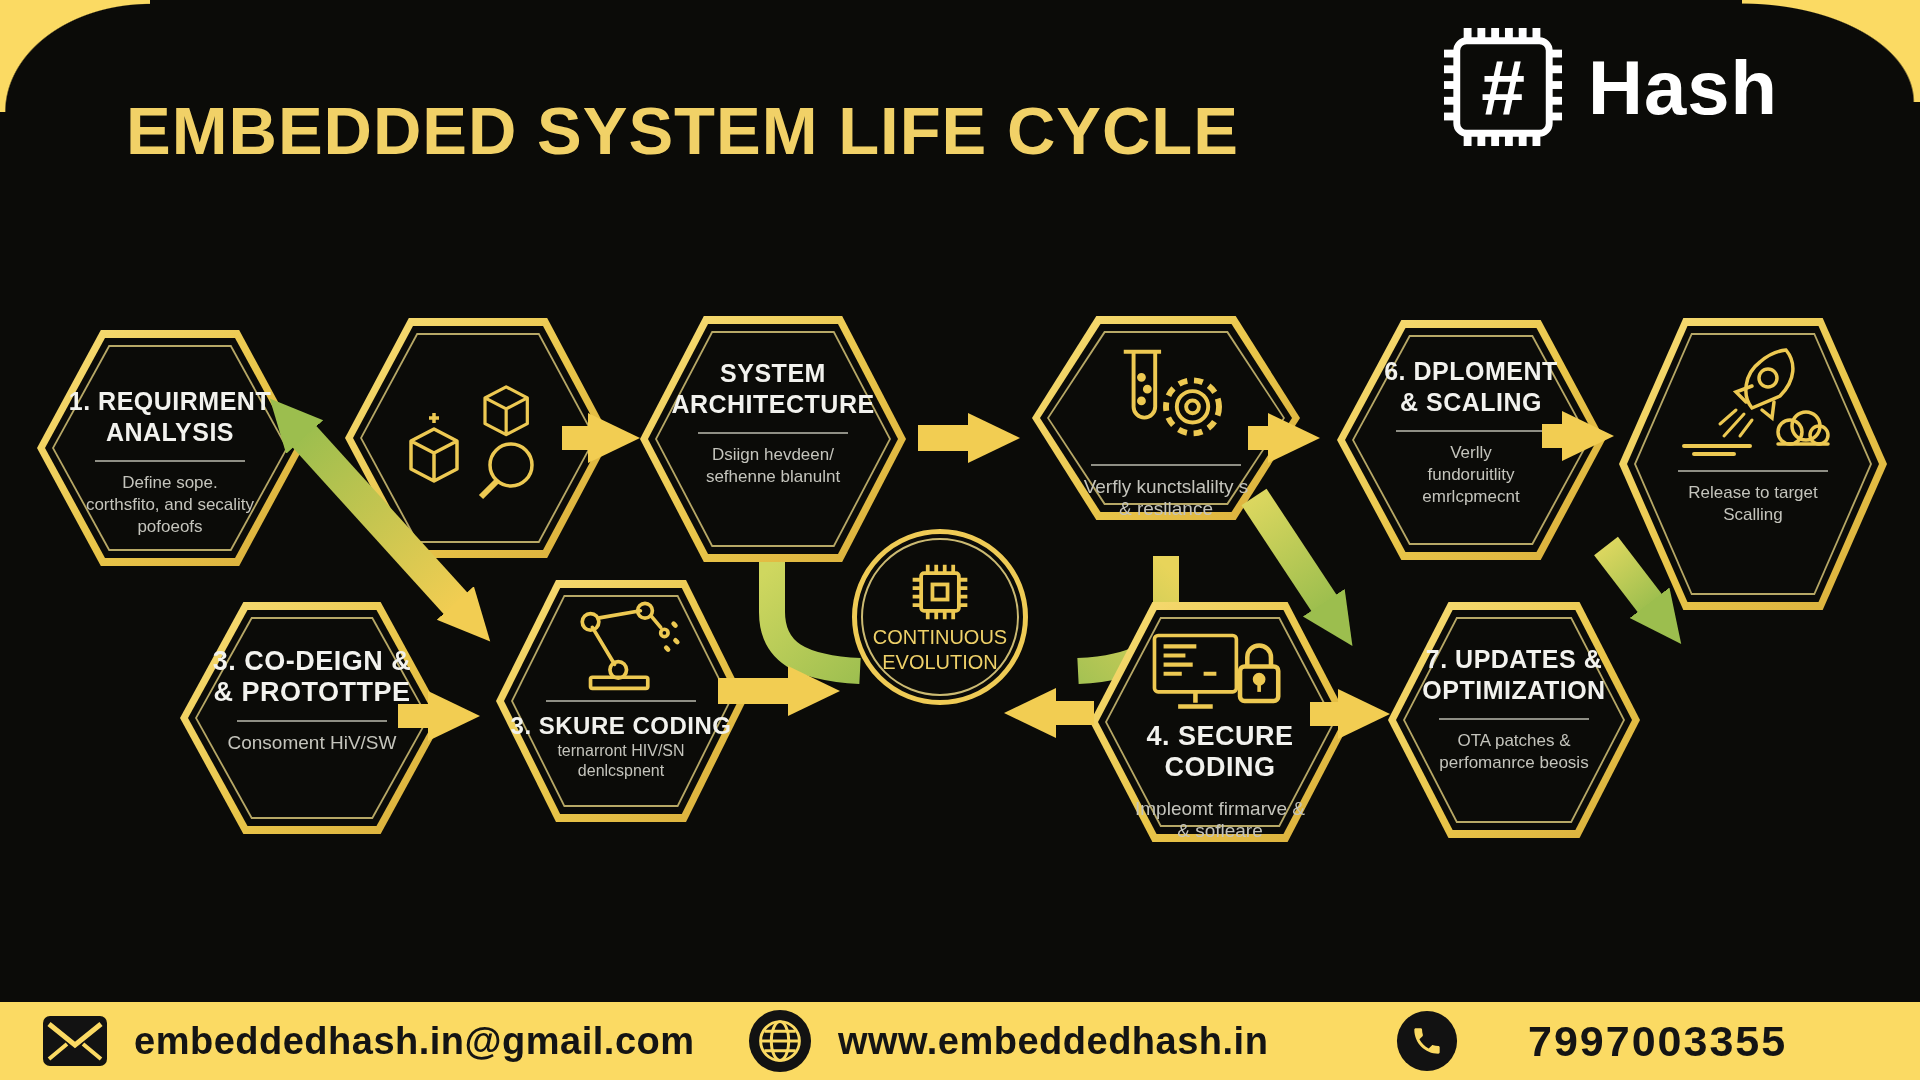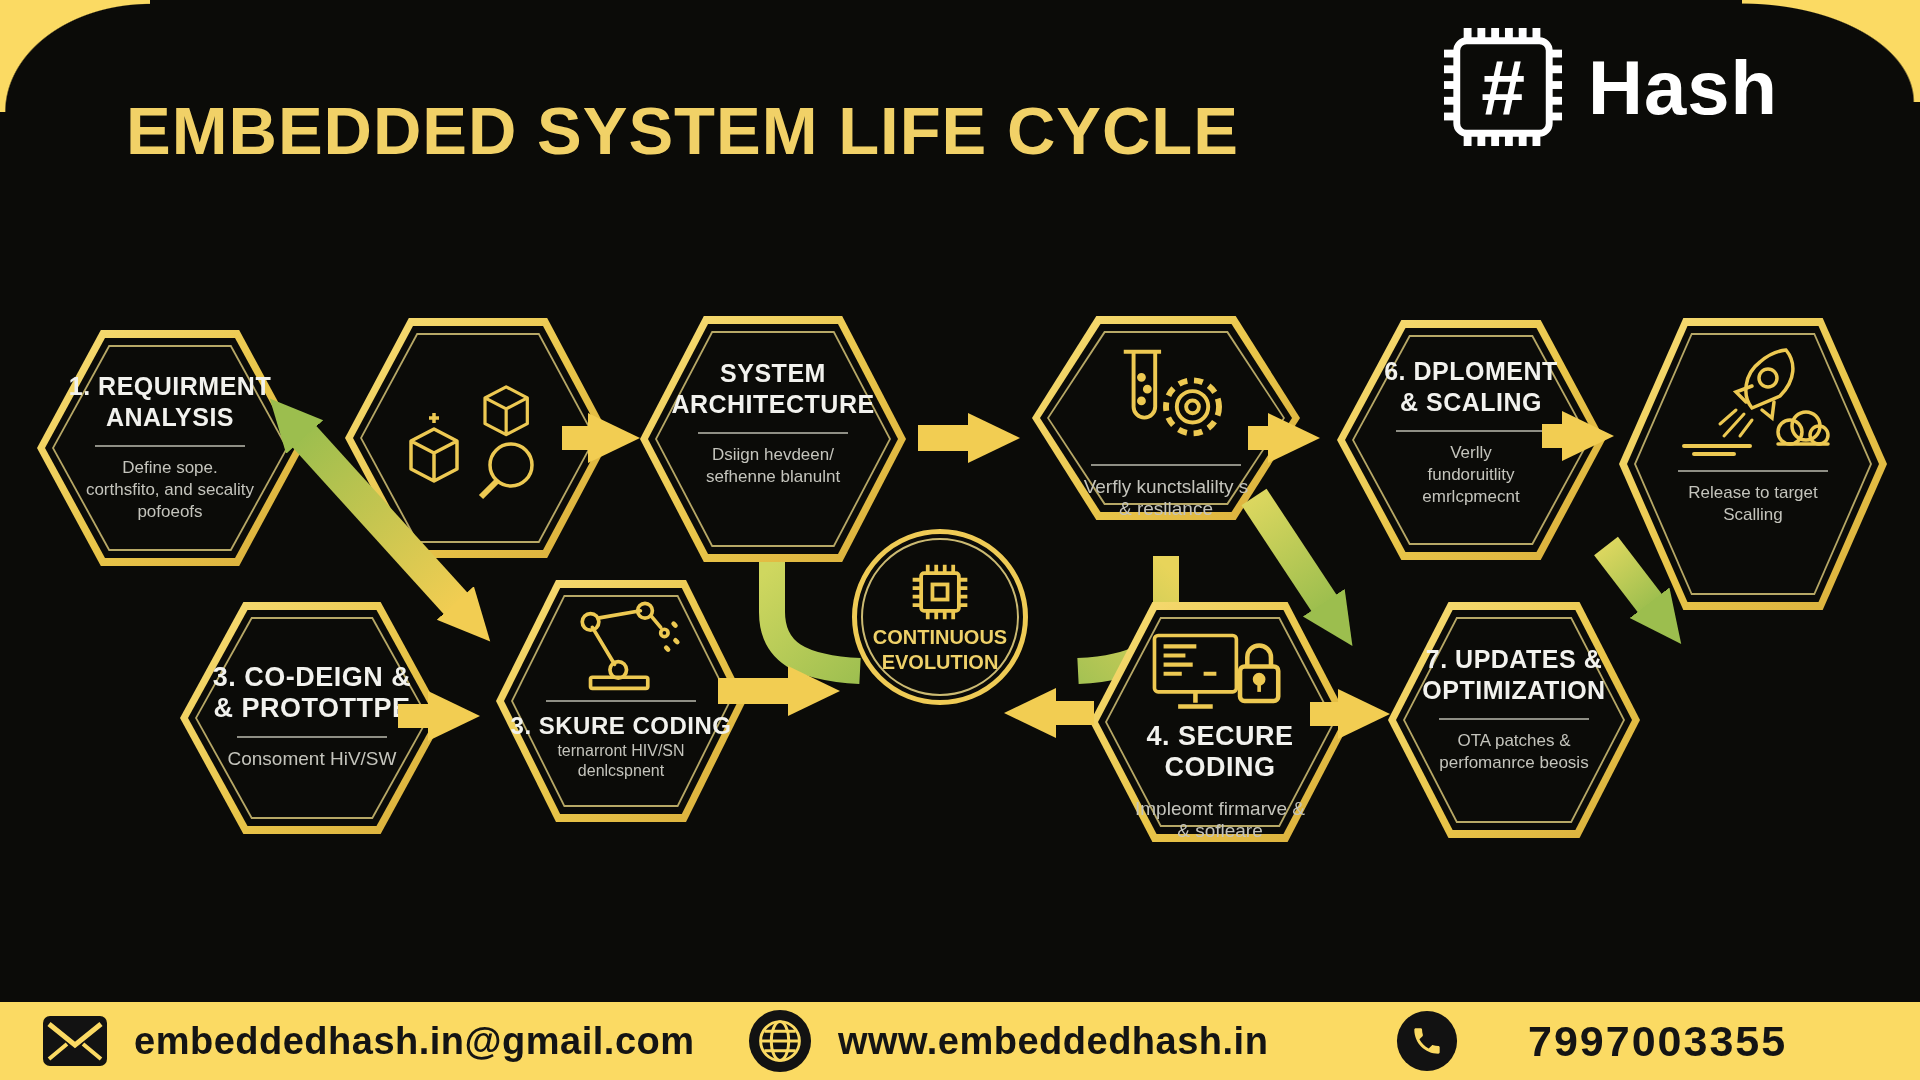--- a/index.html
+++ b/index.html
@@ -23,21 +23,21 @@
   .hx-title{font-size:25px;line-height:31px;font-weight:800;color:#F2F2EE;letter-spacing:.5px;}
   .hx-title.big{font-size:27px;}
   .hx-div{width:150px;height:2px;background:#8F8F85;margin:12px auto 10px;}
   .hx-sub{font-size:17px;line-height:22px;color:#C4C4BC;font-weight:400;}
   .hx-sub.lg{font-size:19px;}
   
   .circle{position:absolute;left:852px;top:529px;width:176px;height:176px;border-radius:50%;
     background:#0B0B08;border:5px solid #EFCB55;z-index:2;display:flex;flex-direction:column;
     align-items:center;justify-content:center;box-sizing:border-box;}
   .circle::before{content:"";position:absolute;inset:4px;border:2px solid #CBBA72;border-radius:50%;}
-  .circle-label{font-size:20px;line-height:25px;font-weight:700;color:#EFD169;text-align:center;z-index:1;}
+  .circle-label{font-size:20px;line-height:25px;font-weight:400;color:#EFD169;text-align:center;z-index:1;}
   
   .loops{position:absolute;left:0;top:0;z-index:1;pointer-events:none;}
   .arrows{position:absolute;left:0;top:0;z-index:3;pointer-events:none;}
   
   .footer{position:absolute;left:0;top:1002px;width:1920px;height:78px;background:#FBDA63;z-index:4;}
   .f-item{position:absolute;top:0;height:78px;display:flex;align-items:center;text-align:center;}
   .f-text{font-size:38px;font-weight:700;color:#141414;margin-left:26px;letter-spacing:0.5px;}
   .f-phone{font-size:43px;margin-left:70px;letter-spacing:2px;}
 </style>
 </head>
@@ -94,21 +94,21 @@
     </defs>
     <path d="M 772,556 L 772,612 C 772,652 800,668 860,671" stroke="url(#gU1)" stroke-width="26" fill="none"></path>
     <path d="M 1166,556 L 1166,612 C 1166,652 1138,668 1078,671" stroke="url(#gU2)" stroke-width="26" fill="none"></path>
   </svg>
 
   <div class="hex" style="left:37px;top:330px;width:266px;height:236px">
     <div class="ly b1"></div>
       <div class="ly b2"></div>
       <div class="ly b3"></div>
       <div class="ly b4"></div>
-    <div class="hex-content" style="padding-top:41px">
+    <div class="hex-content" style="padding-top:56px">
       <div class="hx-title">
         <div>1. REQUIRMENT</div>
         <div>ANALYSIS</div>
       </div>
       <div class="hx-div"></div>
       <div class="hx-sub">
         <div>Define sope.</div>
         <div>corthsfito, and secality</div>
         <div>pofoeofs</div>
       </div>
@@ -220,21 +220,21 @@
         <div>Scalling</div>
       </div>
     </div>
   </div>
 
   <div class="hex" style="left:180px;top:602px;width:264px;height:232px">
     <div class="ly b1"></div>
       <div class="ly b2"></div>
       <div class="ly b3"></div>
       <div class="ly b4"></div>
-    <div class="hex-content" style="padding-top:60px">
+    <div class="hex-content" style="padding-top:44px">
       <div class="hx-title big">
         <div>3. CO-DEIGN &amp;</div>
         <div>&amp; PROTOTTPE</div>
       </div>
       <div class="hx-div"></div>
       <div class="hx-sub lg">
         <div>Consoment HiV/SW</div>
       </div>
     </div>
   </div>

